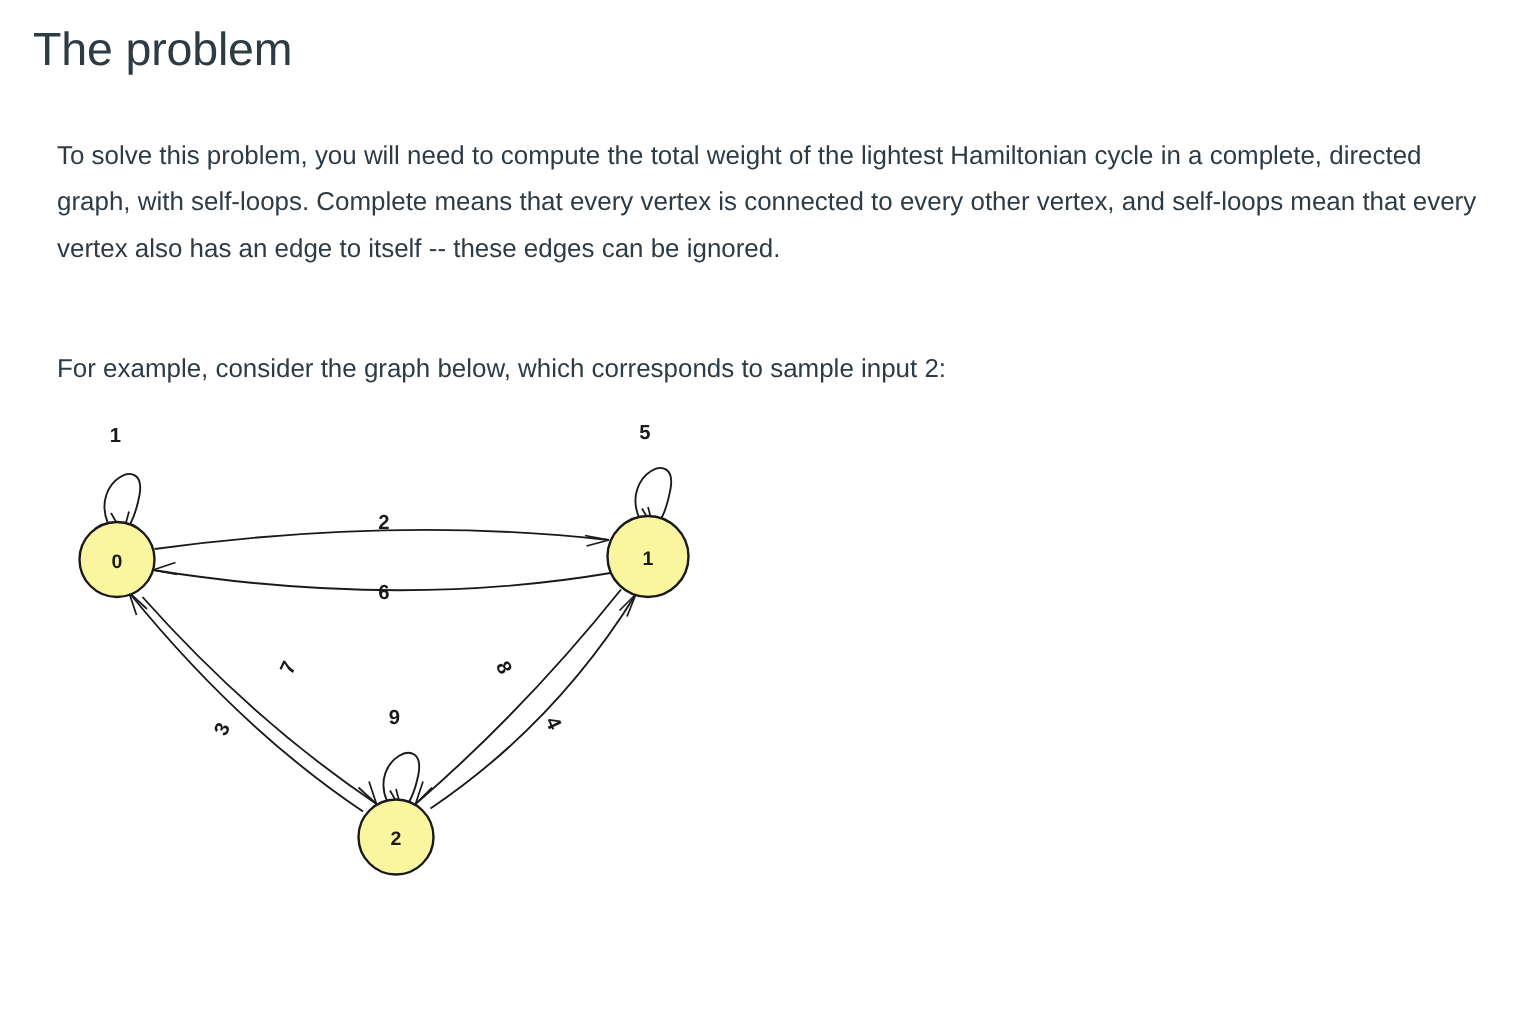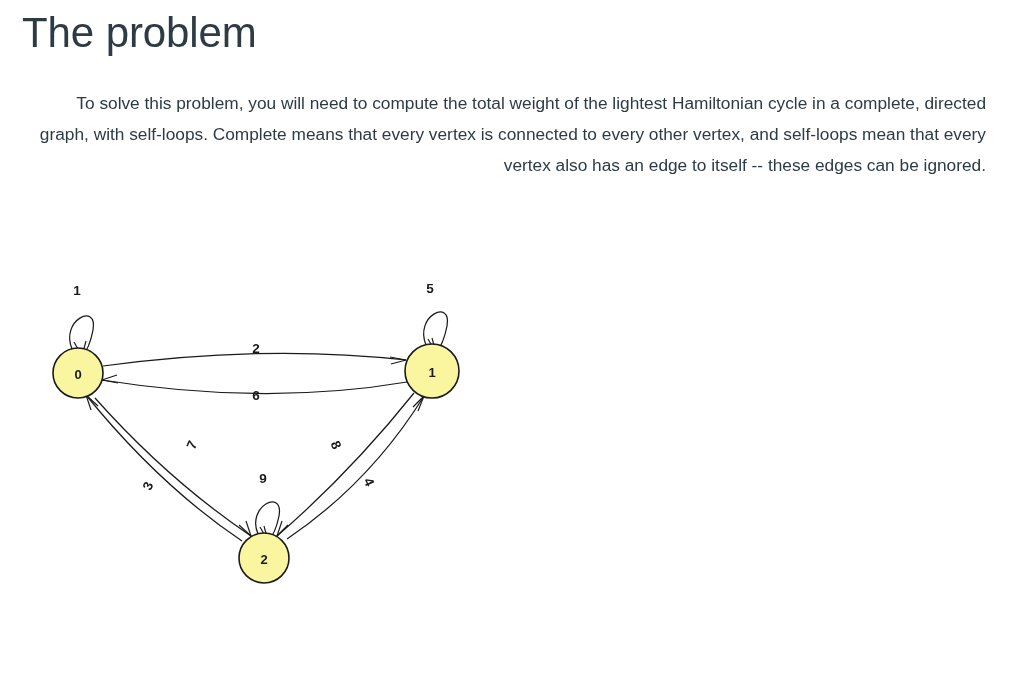--- a/index.html
+++ b/index.html
@@ -18,40 +18,40 @@
   .page {
     position: relative;
     width: 1024px;
     height: 688px;
     box-sizing: border-box;
   }
   .page-title {
     position: absolute;
     left: 22px;
     top: 12px;
-    font-size: 42px;
+    font-size: 31px;
     font-weight: 400;
     color: #2d3b45;
     letter-spacing: -0.1px;
     line-height: 42px;
     margin: 0;
   }
   .body-block {
     position: absolute;
     left: 38px;
     width: 948px;
   }
   p.para {
     margin: 0 0 22px 0;
     font-size: 17.3px;
     line-height: 31px;
     color: #2d3b45;
     font-weight: 400;
   }
-  #intro-block { top: 88px; text-align: right; }
+  #intro-block { top: 88px; }
   #example-block { top: 230px; }
   #conclusion-block { top: 612px; }
 
   .graph-wrap {
     position: absolute;
     left: 20px;
     top: 268px;
     width: 520px;
     height: 330px;
   }
@@ -92,20 +92,23 @@
 <body>
 
 <div class="page">
 
   <h1 class="page-title">The problem</h1>
 
   <div class="body-block" id="intro-block">
     <p class="para">To solve this problem, you will need to compute the total weight of the lightest Hamiltonian cycle in a complete, directed graph, with self-loops. Complete means that every vertex is connected to every other vertex, and self-loops mean that every vertex also has an edge to itself -- these edges can be ignored.</p>
   </div>
 
+  <div class="body-block" id="example-block">
+    <p class="para">For example, consider the graph below, which corresponds to sample input 2:</p>
+  </div>
 
   <div class="graph-wrap">
     <svg class="graph" width="520" height="330" viewBox="0 0 520 330">
 
       <g>
         <path class="edge-line" d="M 83 98 Q 245 76 386 92"></path>
         <path class="arrow-stroke" d="M 386 92 L 370 89"></path>
         <path class="arrow-stroke" d="M 386 92 L 371 96"></path>
       </g>
       <g>

